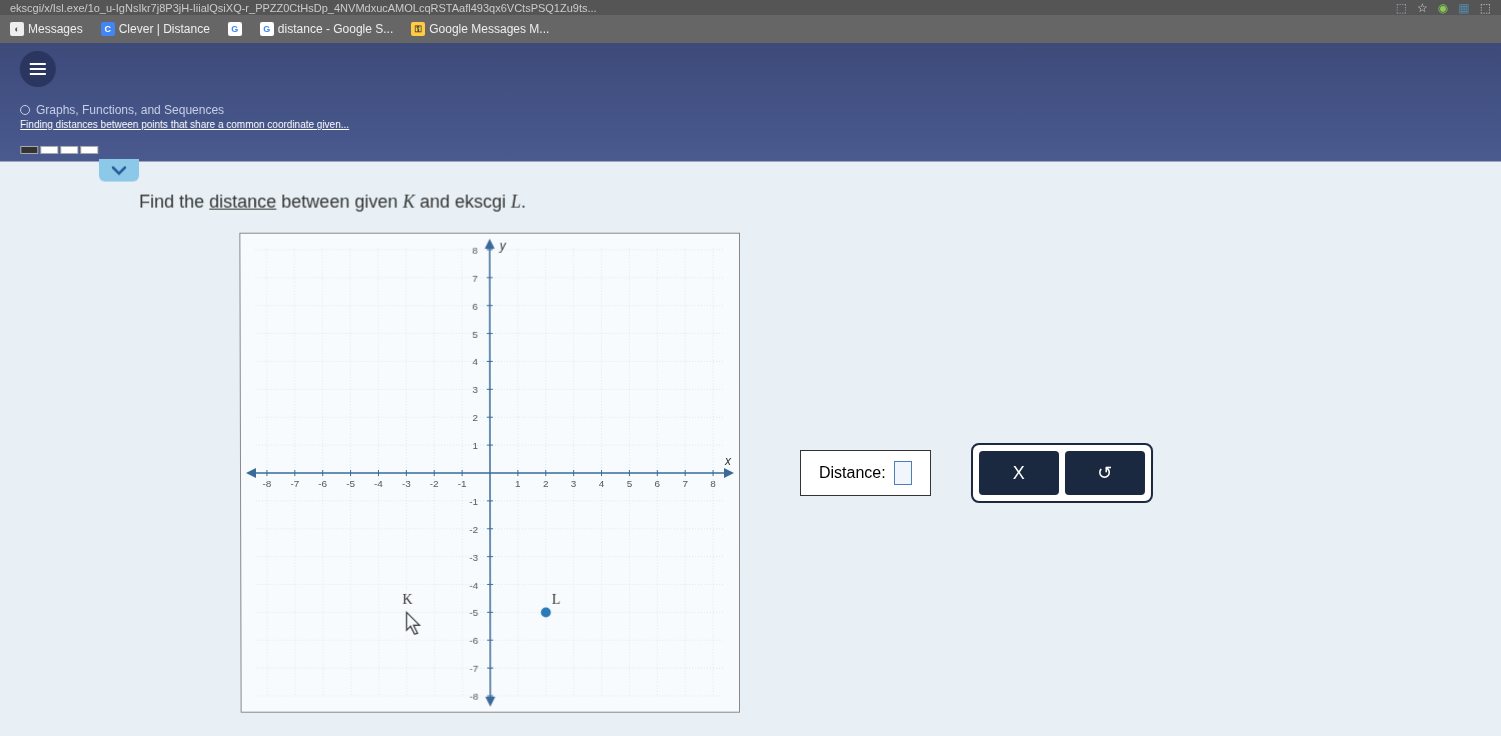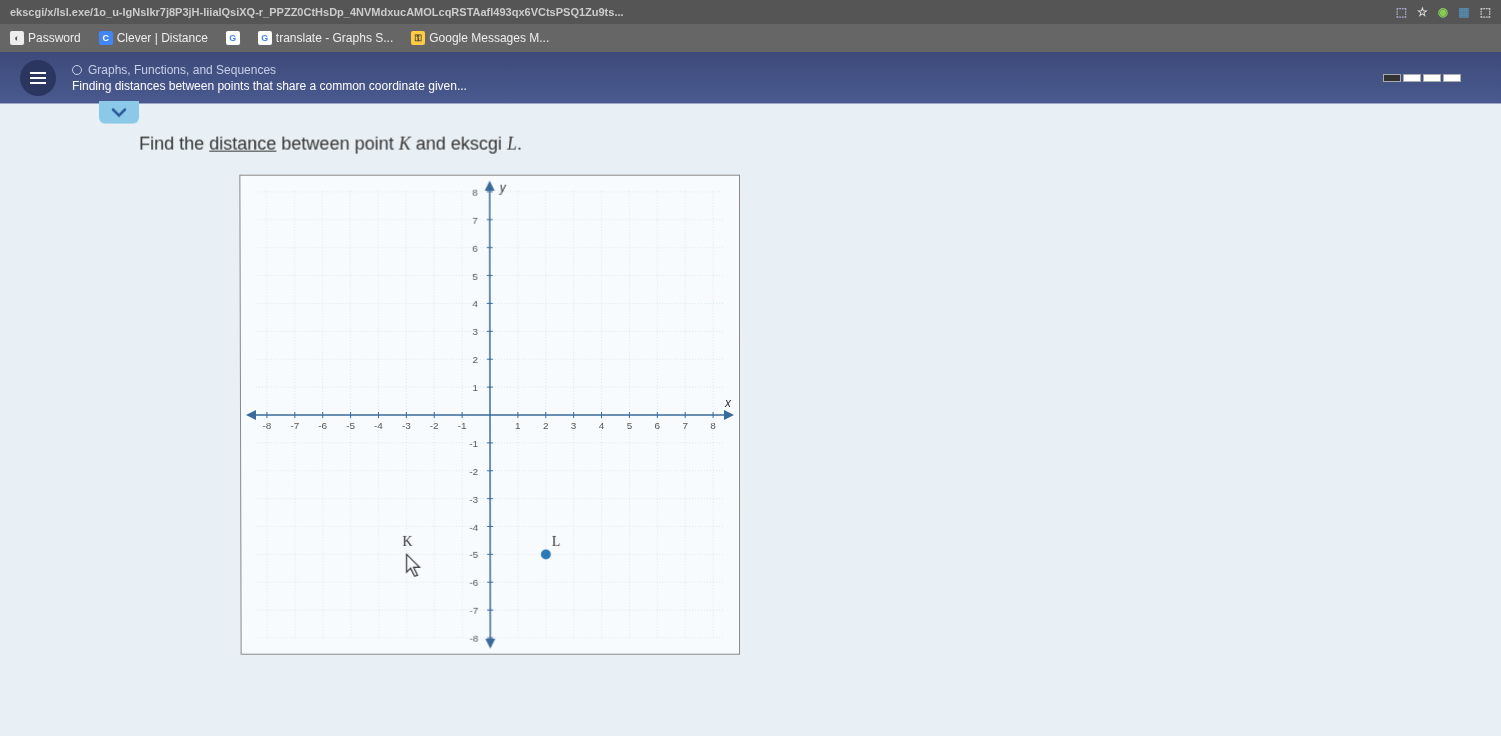--- a/index.html
+++ b/index.html
@@ -10,23 +10,22 @@
       overflow: hidden;
     }
     .browser-chrome {
       background: #555;
       padding: 2px 10px;
       display: flex;
       align-items: center;
       gap: 12px;
       color: #ddd;
       font-size: 12px;
-      height: 24px;
+      height: 15px;
       transform: perspective(1000px) rotateX(-1deg);
-      font-weight: bold;
     }
     .url-bar {
       color: #ccc;
       font-size: 11px;
       white-space: nowrap;
       overflow: hidden;
       flex: 1;
     }
     .bookmarks-bar {
       background: #666;
@@ -53,24 +52,24 @@
       justify-content: center;
       border-radius: 2px;
       font-size: 9px;
       font-weight: bold;
     }
     .header-bar {
       background: linear-gradient(180deg, #3d4a7a 0%, #4a5a8f 100%);
       color: white;
       padding: 8px 20px;
       display: flex;
-      align-items: center;
       gap: 16px;
       transform: perspective(1000px) rotateX(-0.5deg);
       position: relative;
+      flex-direction: column;
     }
     .hamburger {
       width: 36px;
       height: 36px;
       background: #2a3560;
       border-radius: 50%;
       display: flex;
       align-items: center;
       justify-content: center;
       cursor: pointer;
@@ -93,23 +92,24 @@
       align-items: center;
       gap: 6px;
     }
     .breadcrumb-circle {
       width: 10px;
       height: 10px;
       border: 1.5px solid #c8d0e8;
       border-radius: 50%;
     }
     .breadcrumb-bottom {
-      font-size: 12px;
+      font-size: 10px;
       font-weight: 500;
       margin-top: 2px;
+      text-decoration: underline;
     }
     .progress-indicator {
       display: flex;
       gap: 2px;
       margin-right: 20px;
     }
     .progress-seg {
       width: 18px;
       height: 8px;
       border: 1px solid #aaa;
@@ -217,32 +217,32 @@
     <span style="color:#ddd;">☆</span>
     <span style="color:#8c5;">◉</span>
     <span style="color:#58a;">▦</span>
     <span style="color:#ccc;">⬚</span>
   </div>
 </div>
 
 <div class="bookmarks-bar">
   <div class="bookmark-item">
     <span class="bookmark-icon" style="background:#eee;color:#555;">◐</span>
-    <span>Password</span>
+    <span>Messages</span>
   </div>
   <div class="bookmark-item">
     <span class="bookmark-icon" style="background:#4285f4;color:#fff;">C</span>
     <span>Clever | Distance</span>
   </div>
   <div class="bookmark-item">
     <span class="bookmark-icon" style="background:#fff;color:#4285f4;">G</span>
   </div>
   <div class="bookmark-item">
     <span class="bookmark-icon" style="background:#fff;color:#4285f4;">G</span>
-    <span>translate - Graphs S...</span>
+    <span>distance - Google S...</span>
   </div>
   <div class="bookmark-item">
     <span class="bookmark-icon" style="background:#fc4;color:#333;">⚿</span>
     <span>Google Messages M...</span>
   </div>
 </div>
 
 <div class="header-bar">
   <div class="hamburger">
     <div class="hamburger-lines">
@@ -267,21 +267,21 @@
 </div>
 
 <div class="content-area">
   <div class="dropdown-tab">
     <svg width="16" height="10">
         <path d="M2 2 L8 8 L14 2" stroke="#2a5a9a" stroke-width="2.5" fill="none" stroke-linecap="round"></path>
       </svg>
   </div>
 
   <div class="question-text">
-    <span>Find the </span><span class="underline">distance</span><span> between point </span><span class="italic">K</span><span> and ekscgi </span><span class="italic">L</span><span>.</span>
+    <span>Find the </span><span class="underline">distance</span><span> between given </span><span class="italic">K</span><span> and ekscgi </span><span class="italic">L</span><span>.</span>
   </div>
 
   <div class="main-row">
     <div class="graph-container">
       <svg class="graph-svg" viewBox="0 0 500 480">
 
         <g id="grid" stroke="#b8d4e8" stroke-width="0.5" stroke-dasharray="1,2">
             <line x1="26" y1="15" x2="26" y2="465"></line>
             <line x1="54" y1="15" x2="54" y2="465"></line>
             <line x1="82" y1="15" x2="82" y2="465"></line>
@@ -396,14 +396,28 @@
 
         <g id="points">
             <text x="162" y="372" font-size="14" font-family="Times New Roman, serif" fill="#333">K</text>
             <path d="M166 380 l0 18 l4 -4 l4 8 l3 -1 l-4 -8 l6 0 z" fill="none" stroke="#333" stroke-width="1.2"></path>
             <circle cx="306" cy="380" r="5" fill="#2a7ab8"></circle>
             <text x="312" y="372" font-size="14" font-family="Times New Roman, serif" fill="#333">L</text>
           </g>
       </svg>
     </div>
 
+    <div class="answer-section">
+      <div class="distance-box">
+        <span>Distance:</span>
+        <div class="distance-input"></div>
+      </div>
+      <div class="action-buttons">
+        <button class="action-btn">
+          <span>X</span>
+        </button>
+        <button class="action-btn">
+          <span>↺</span>
+        </button>
+      </div>
+    </div>
   </div>
 </div>
 
 </body></html>

